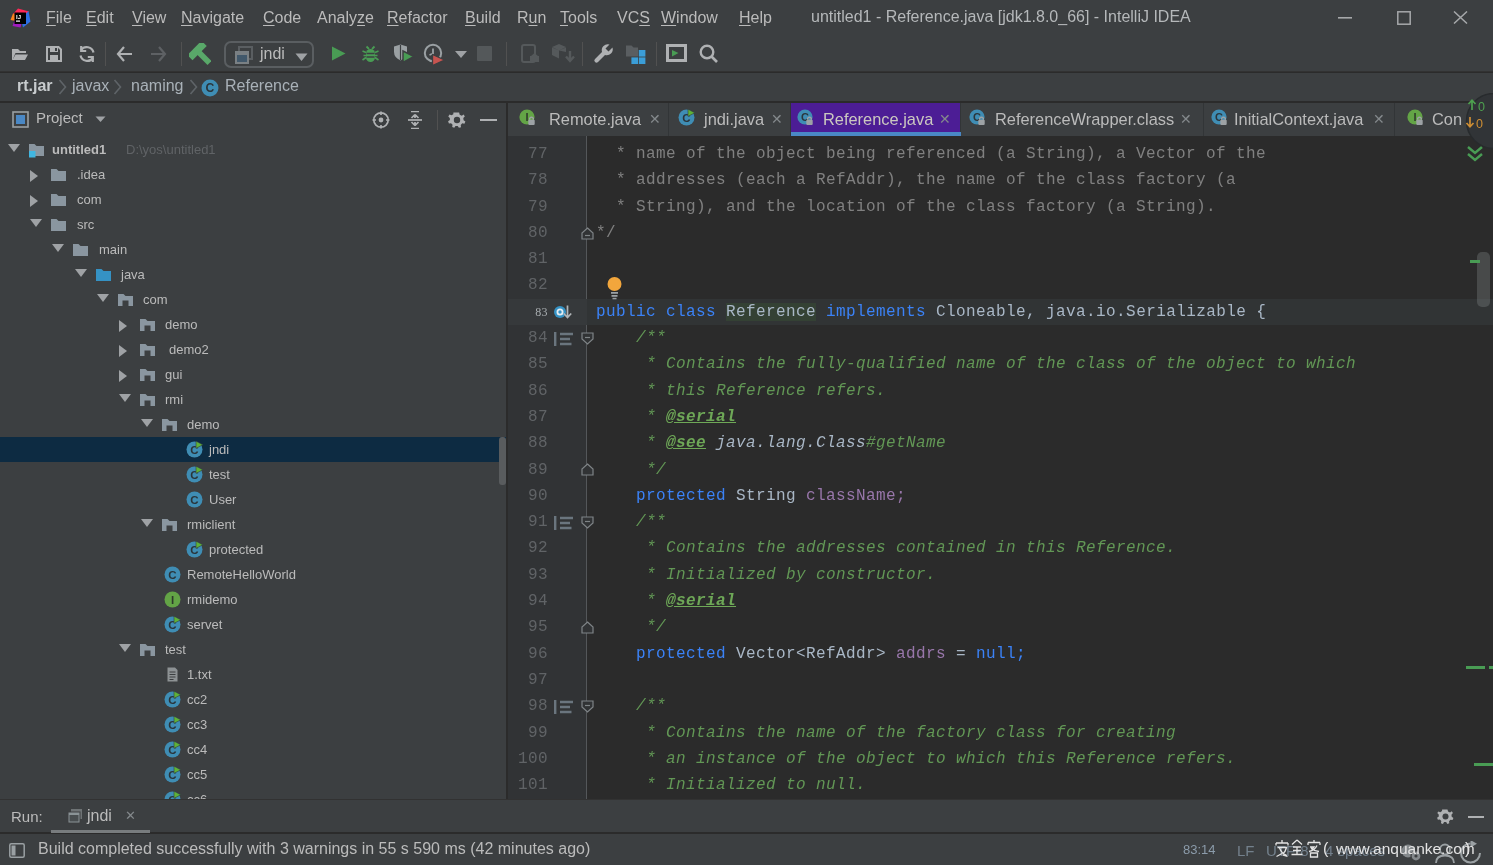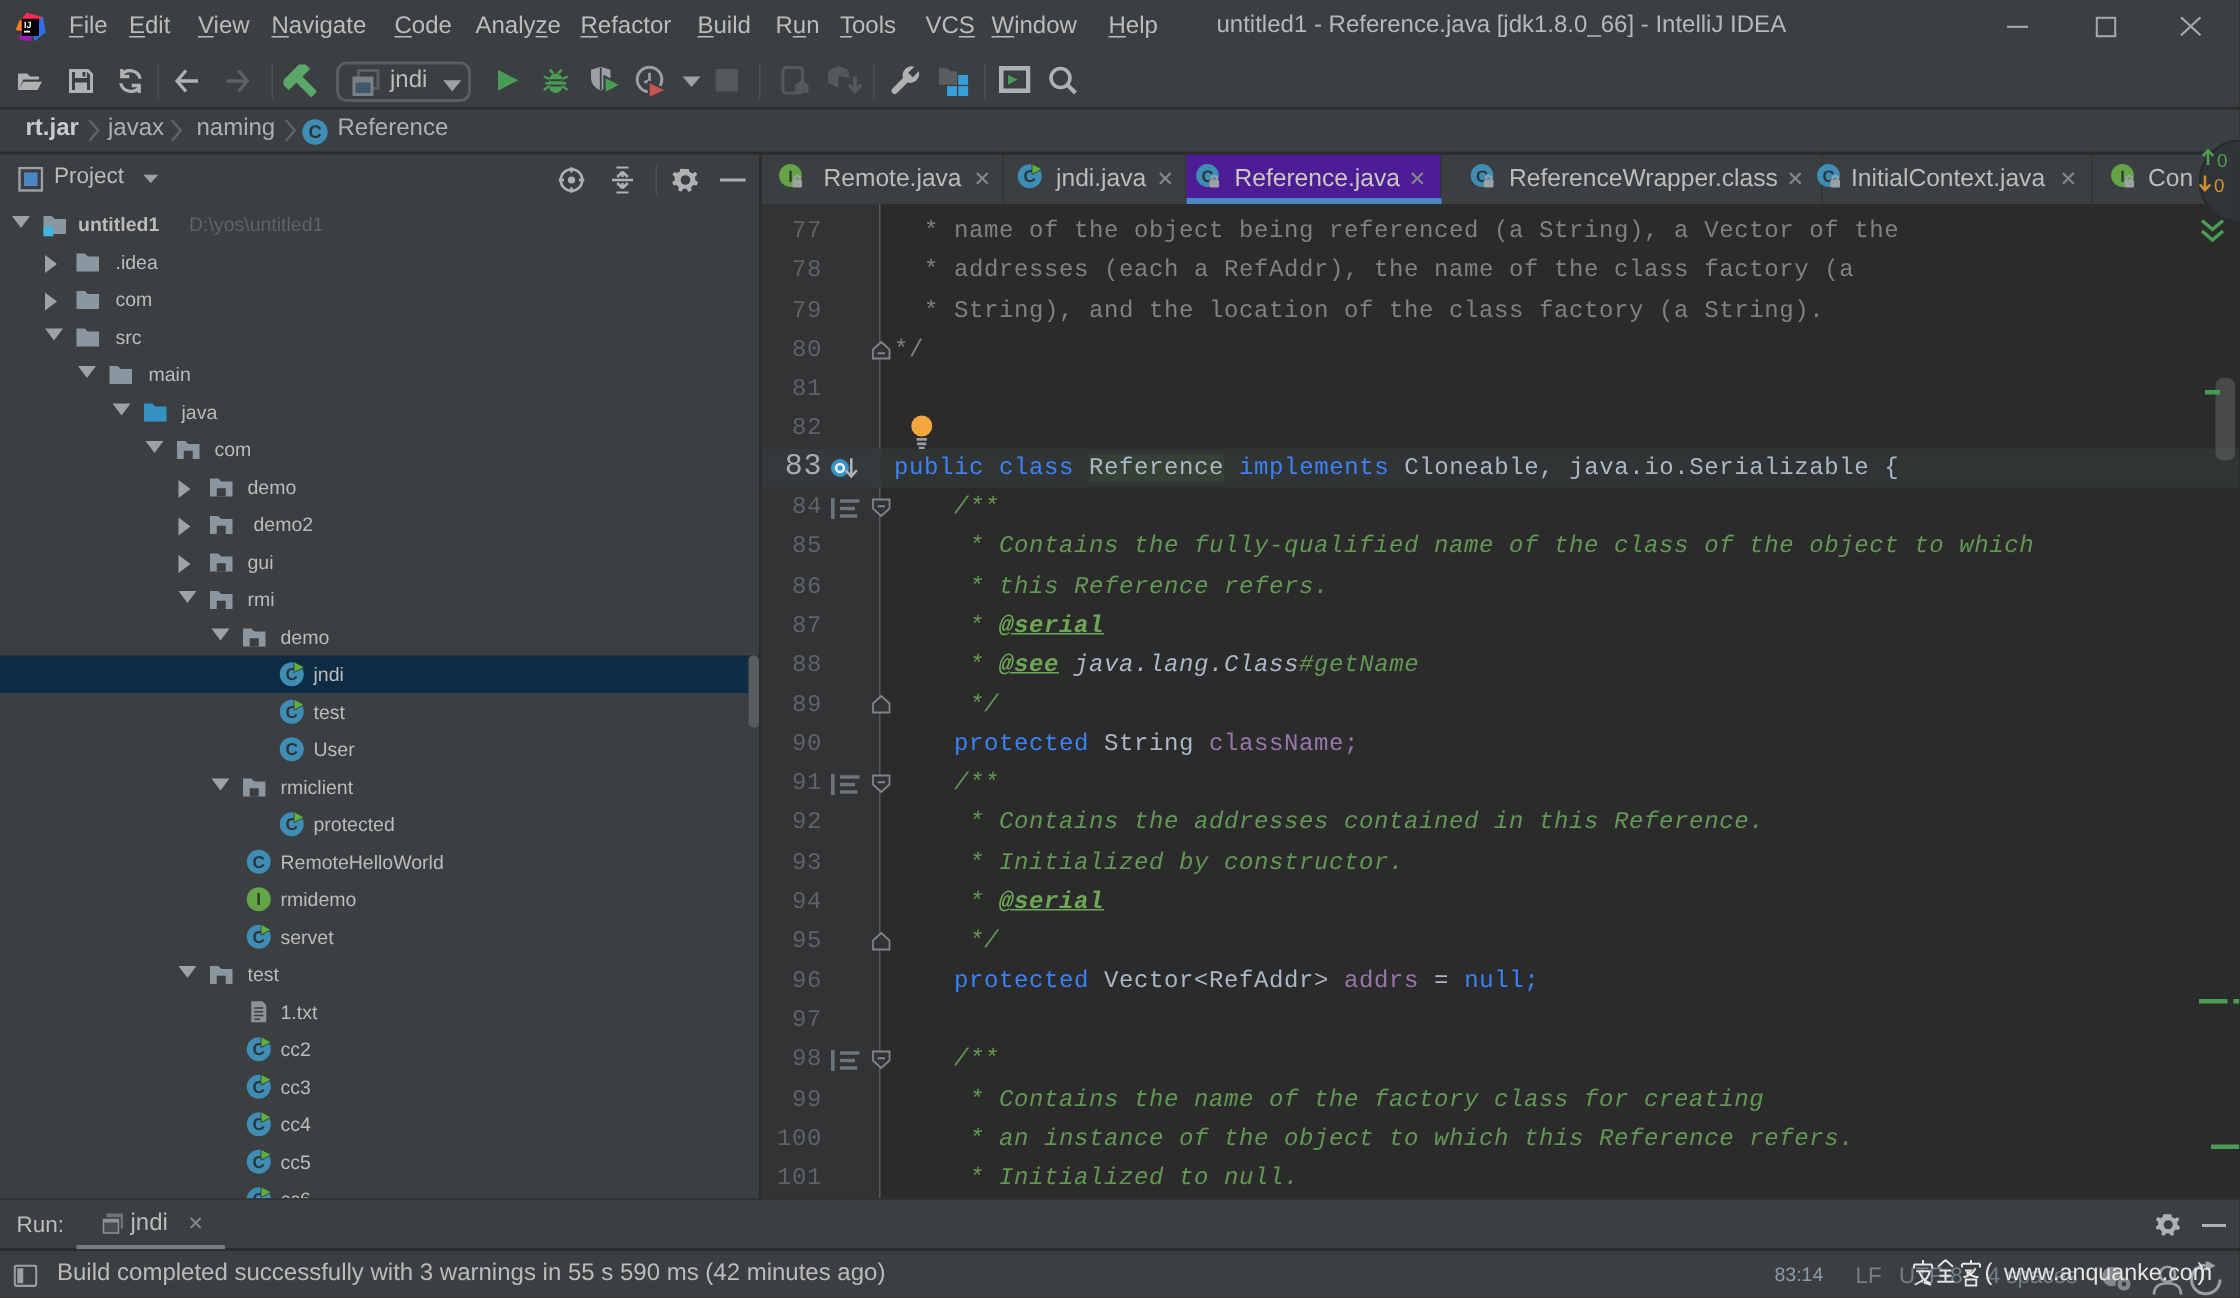--- a/index.html
+++ b/index.html
@@ -452,21 +452,21 @@
             </svg>
             <span class="lbl" style="left:187px">cc6</span>
           </div>
       </div>
       <div class="abs" style="left:499px;top:334px;width:7px;height:48px;background:#595C5E;border-radius:3px;"></div>
     </div>
     <div id="editor">
       <div id="gutter"></div>
       <div class="abs" style="left:0px;top:195.8px;width:79px;height:26.3px;background:#36393B;"></div>
       <div class="abs" style="left:79px;top:195.8px;width:906px;height:26.3px;background:#313435;"></div>
-      <div class="abs" style="left:0px;top:195.8px;width:40px;height:26.3px;text-align:right;font-family:Liberation Mono, monospace;font-size:20px;letter-spacing:0.4px;line-height:26.3px;color:#A8ADB0;white-space:pre;">83</div>
+      <div class="abs" style="left:0px;top:195.8px;width:40px;height:26.3px;text-align:right;font-family:Liberation Serif, serif;font-size:12px;letter-spacing:0.4px;line-height:26.3px;color:#A8ADB0;white-space:pre;">83</div>
       <pre id="lnums">77
 78
 79
 80
 81
 82
 
 84
 85
 86
@@ -579,21 +579,21 @@
             <span class="x abs" style="left:102px;top:8px;">✕</span>
           </div>
         <div class="tab" style="left:283px;width:170px;background:#4c1d95;">
             <svg class="ficon" style="left:6px;top:6px" width="20" height="20">
               <use href="#s-classlk"></use>
             </svg>
             <span class="tlbl" style="left:32px;color:#CBC8C0;">Reference.java</span>
             <span class="x abs" style="left:148px;top:8px;">✕</span>
             <div class="abs" style="left:0;top:29px;width:170px;height:4px;background:#4A88C5;"></div>
           </div>
-        <div class="tab" style="left:464px;width:243px;">
+        <div class="tab" style="left:453px;width:243px;">
             <svg class="ficon" style="left:8px;top:6px" width="20" height="20">
               <use href="#s-classlk"></use>
             </svg>
             <span class="tlbl" style="left:34px;">ReferenceWrapper.class</span>
             <span class="x abs" style="left:219px;top:8px;">✕</span>
           </div>
         <div class="tab" style="left:696px;width:191px;">
             <svg class="ficon" style="left:7px;top:6px" width="20" height="20">
               <use href="#s-classlk"></use>
             </svg>

